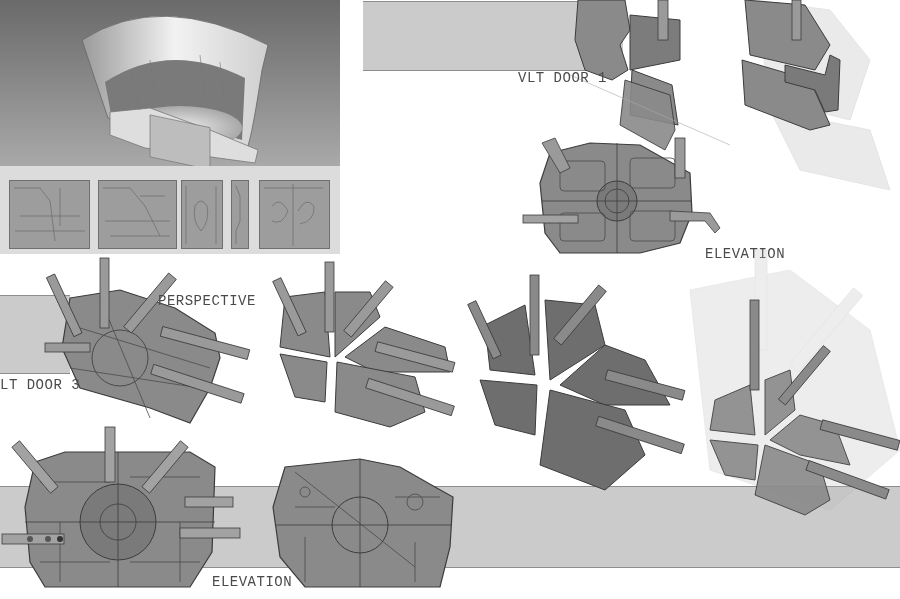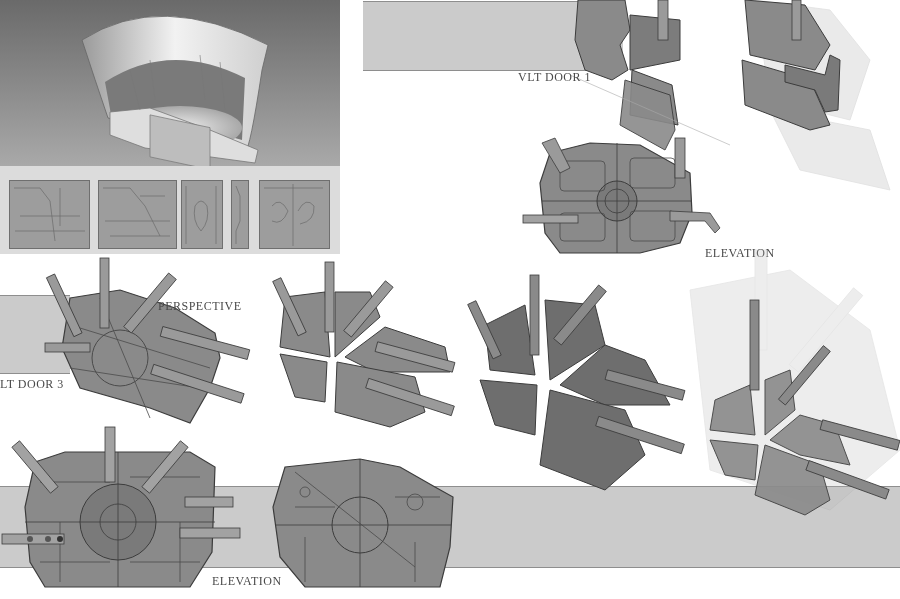--- a/index.html
+++ b/index.html
@@ -4,21 +4,21 @@
 <style>
   html, body { margin:0; padding:0; }
   body { width:900px; height:599px; background:#ffffff; position:relative; overflow:hidden;
          font-family:"Liberation Sans", sans-serif; }
   .abs { position:absolute; }
   .band { position:absolute; background:#cbcbcb; border-top:1px solid #8e8e8e; border-bottom:1px solid #8e8e8e; }
   .render { left:0; top:0; width:340px; height:166px;
             background:linear-gradient(180deg,#6a6a6a 0%,#8c8c8c 55%,#a9a9a9 100%); overflow:hidden; }
   .strip { left:0; top:166px; width:340px; height:88px; background:#dcdcdc; }
   .thumb { position:absolute; background:#9d9d9d; border:1px solid #6f6f6f; top:14px; }
-  .label { position:absolute; font-family:Liberation Serif, serif; color:#4a4a4a; font-size:12px; letter-spacing:0.5px; white-space:nowrap; }
+  .label { position:absolute; font-family:Liberation Mono, monospace; color:#4a4a4a; font-size:14px; letter-spacing:0.5px; white-space:nowrap; }
   svg { position:absolute; overflow:visible; }
 </style>
 </head>
 <body>
 
 <div class="abs render">
   <svg width="340" height="166">
     <defs>
       <linearGradient id="wallg" x1="0" x2="1">
         <stop offset="0" stop-color="#9a9a9a"></stop>
@@ -108,21 +108,21 @@
   <g stroke="#4a4a4a" stroke-width="0.8" fill="none">
     <path d="M40 70 L170 110 M60 40 L110 160 M30 110 L160 130"></path>
   </g>
   <rect x="60" y="0" width="9" height="70" fill="#9a9a9a" stroke="#3c3c3c" stroke-width="0.8"></rect>
   <rect x="20" y="15" width="9" height="65" fill="#9a9a9a" stroke="#3c3c3c" stroke-width="0.8" transform="rotate(-25 24 48)"></rect>
   <rect x="105" y="10" width="10" height="70" fill="#9a9a9a" stroke="#3c3c3c" stroke-width="0.8" transform="rotate(40 110 45)"></rect>
   <rect x="120" y="80" width="90" height="10" fill="#9a9a9a" stroke="#3c3c3c" stroke-width="0.8" transform="rotate(15 165 85)"></rect>
   <rect x="110" y="120" width="95" height="10" fill="#9a9a9a" stroke="#3c3c3c" stroke-width="0.8" transform="rotate(18 155 125)"></rect>
   <rect x="5" y="85" width="45" height="9" fill="#9a9a9a" stroke="#3c3c3c" stroke-width="0.8"></rect>
 </svg>
-<span class="label" style="left:158px;top:299px">PERSPECTIVE</span>
+<span class="label" style="left:158px;top:293px">PERSPECTIVE</span>
 <span class="label" style="left:0;top:377px">LT DOOR 3</span>
 
 <svg width="200" height="180" style="left:265px;top:262px">
   <g fill="#8a8a8a" stroke="#3c3c3c" stroke-width="1">
     <path d="M20 35 L60 30 L65 95 L15 85 Z"></path>
     <path d="M70 30 L105 30 L115 55 L70 95 Z"></path>
     <path d="M80 95 L120 65 L180 85 L185 110 L110 110 Z"></path>
     <path d="M15 92 L62 100 L60 140 L30 135 Z"></path>
     <path d="M72 100 L150 115 L160 150 L125 165 L70 150 Z"></path>
   </g>

